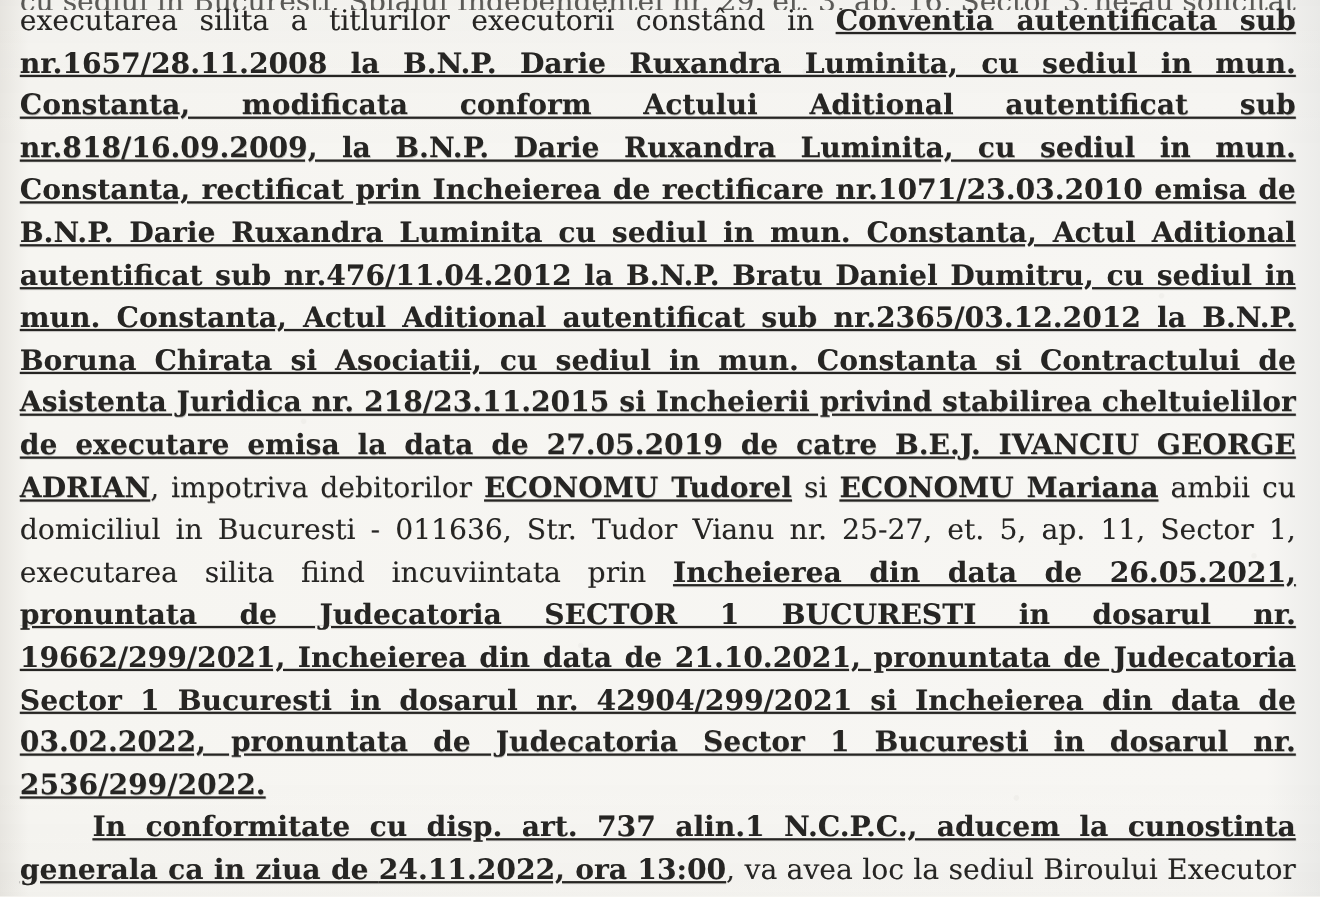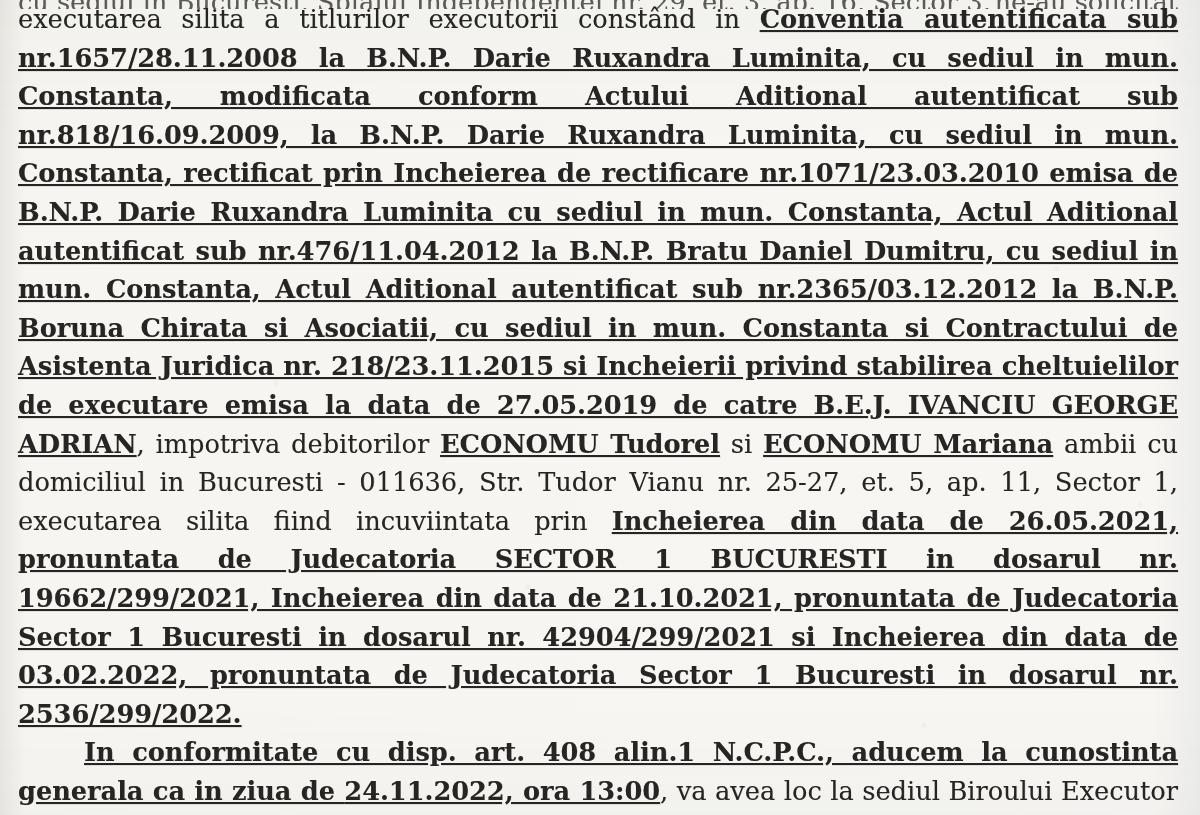--- a/index.html
+++ b/index.html
@@ -105,16 +105,16 @@
 
   <div id="clipped-top-line">
     <span class="ln">
       <span>cu sediul in Bucuresti, Splaiul Independentei nr. 29, et. 3, ap. 16, Sector 3,</span>
       <span>ne-au solicitat</span>
     </span>
   </div>
 
   <div id="doc-body">
       <p class="para"><span>executarea silita a titlurilor executorii constând in </span><b class="b">Conventia autentificata sub nr.1657/28.11.2008 la B.N.P. Darie Ruxandra Luminita, cu sediul in mun. Constanta, modificata conform Actului Aditional autentificat sub nr.818/16.09.2009, la B.N.P. Darie Ruxandra Luminita, cu sediul in mun. Constanta, rectificat prin Incheierea de rectificare nr.1071/23.03.2010 emisa de B.N.P. Darie Ruxandra Luminita cu sediul in mun. Constanta, Actul Aditional autentificat sub nr.476/11.04.2012 la B.N.P. Bratu Daniel Dumitru, cu sediul in mun. Constanta, Actul Aditional autentificat sub nr.2365/03.12.2012 la B.N.P. Boruna Chirata si Asociatii, cu sediul in mun. Constanta si Contractului de Asistenta Juridica nr. 218/23.11.2015 si Incheierii privind stabilirea cheltuielilor de executare emisa la data de 27.05.2019 de catre B.E.J. IVANCIU GEORGE ADRIAN</b><span>, impotriva debitorilor </span><b class="b">ECONOMU Tudorel</b><span> si </span><b class="b">ECONOMU Mariana</b><span> ambii cu domiciliul in Bucuresti - 011636, Str. Tudor Vianu nr. 25-27, et. 5, ap. 11, Sector 1, executarea silita fiind incuviintata prin </span><b class="b">Incheierea din data de 26.05.2021, pronuntata de Judecatoria SECTOR 1 BUCURESTI in dosarul nr. 19662/299/2021, Incheierea din data de 21.10.2021, pronuntata de Judecatoria Sector 1 Bucuresti in dosarul nr. 42904/299/2021 si Incheierea din data de 03.02.2022, pronuntata de Judecatoria Sector 1 Bucuresti in dosarul nr. 2536/299/2022.</b></p>
-      <p class="para indent"><b class="b">In conformitate cu disp. art. 408 alin.1 N.C.P.C., aducem la cunostinta generala ca in ziua de </b><span class="bu">24.11.2022, ora 13:00</span><span>, va avea loc la sediul Biroului Executor Judecatoresc „Bogdan Ionica", din mun. Constanta, b-dul. Ferdinand nr. 36, parter, vanzarea la licitatie publica a </span></p>
+      <p class="para indent"><b class="b">In conformitate cu disp. art. 737 alin.1 N.C.P.C., aducem la cunostinta generala ca in ziua de </b><span class="bu">24.11.2022, ora 13:00</span><span>, va avea loc la sediul Biroului Executor Judecatoresc „Bogdan Ionica", din mun. Constanta, b-dul. Ferdinand nr. 36, parter, vanzarea la licitatie publica a </span></p>
     </div>
 
 </div>
 
 </body></html>

